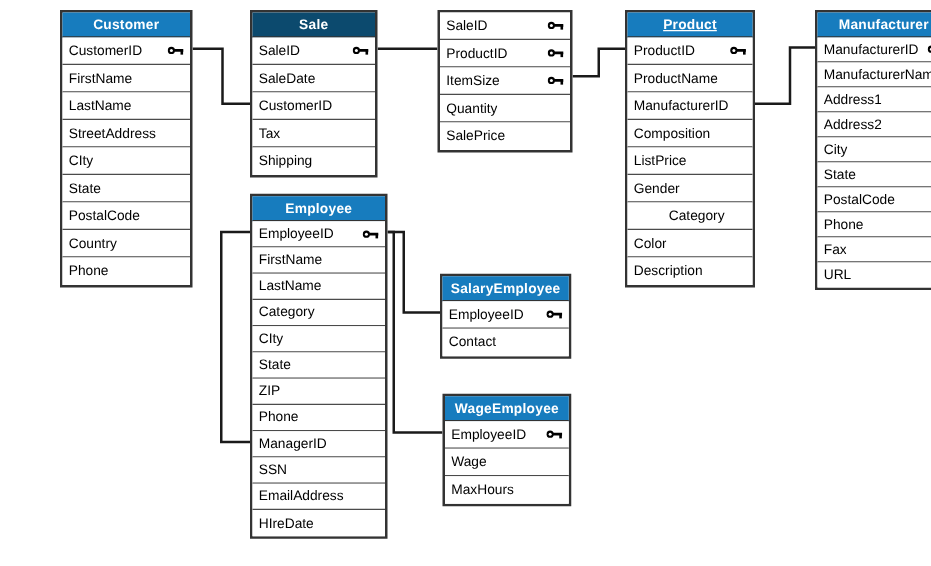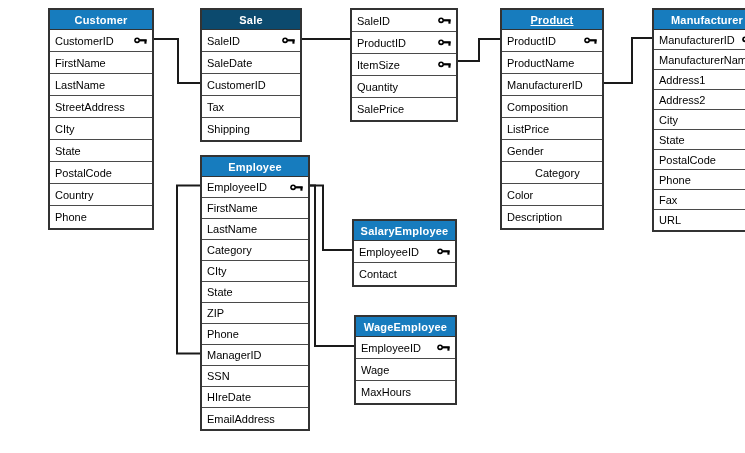--- a/index.html
+++ b/index.html
@@ -304,24 +304,24 @@
       <div class="entity-row" style="height: 21px;">
         <span class="field-label">Phone</span>
       </div>
       <div class="entity-row" style="height: 21px;">
         <span class="field-label">ManagerID</span>
       </div>
       <div class="entity-row" style="height: 21px;">
         <span class="field-label">SSN</span>
       </div>
       <div class="entity-row" style="height: 21px;">
+        <span class="field-label">EmailAddress</span>
+      </div>
+      <div class="entity-row" style="height: 21px;">
         <span class="field-label">HIreDate</span>
-      </div>
-      <div class="entity-row" style="height: 21px;">
-        <span class="field-label">EmailAddress</span>
       </div>
     </div>
     <div class="entity" style="left: 320px; top: 219px; width: 105px;">
       <div class="entity-header" style="height: 20px; background: rgb(23, 124, 190); color: rgb(255, 255, 255);">SalaryEmployee</div>
       <div class="entity-row" style="height: 22px;">
         <span class="field-label">EmployeeID</span>
         <span class="key-icon">
           <svg width="13" height="9" viewBox="0 0 13 9">
             <circle cx="3.1" cy="4.3" r="2.9" fill="#000000"></circle>
             <circle cx="3.1" cy="4.3" r="1.2" fill="#ffffff"></circle>

